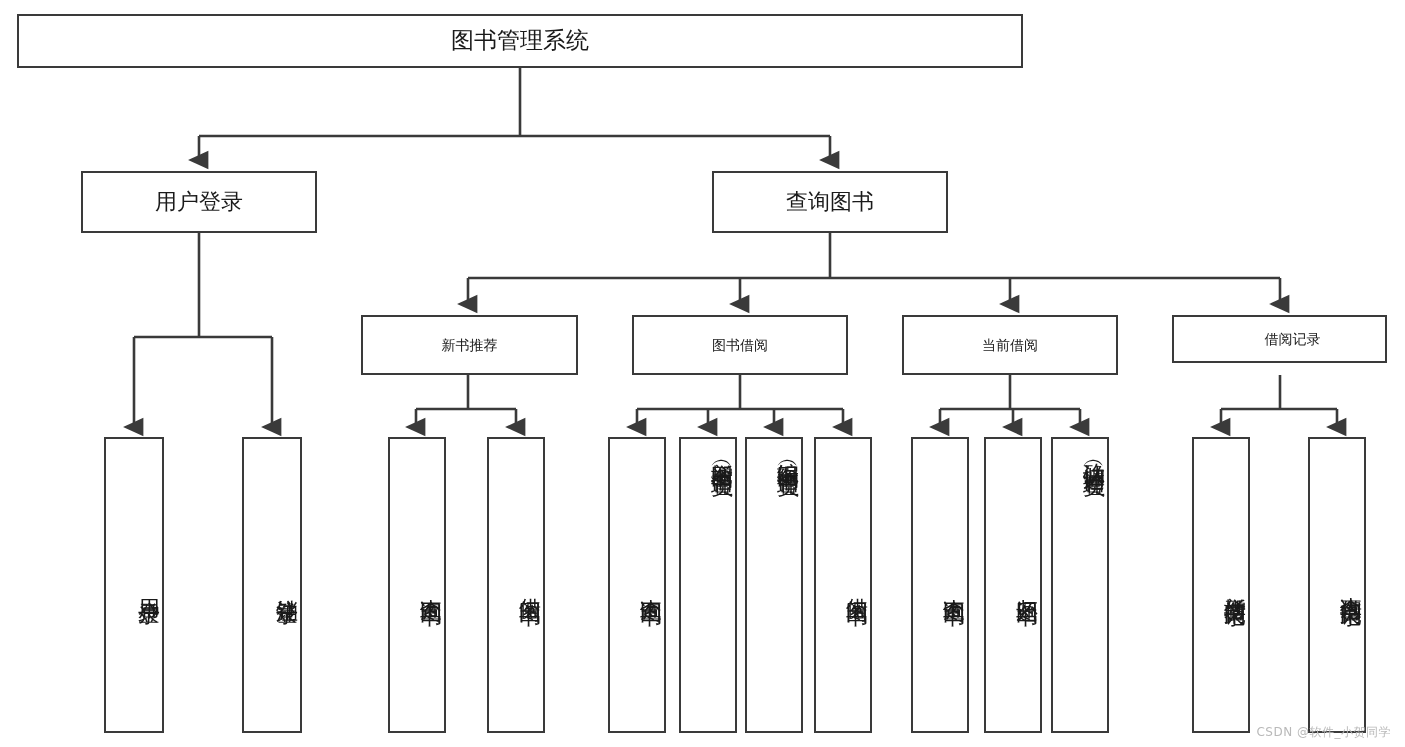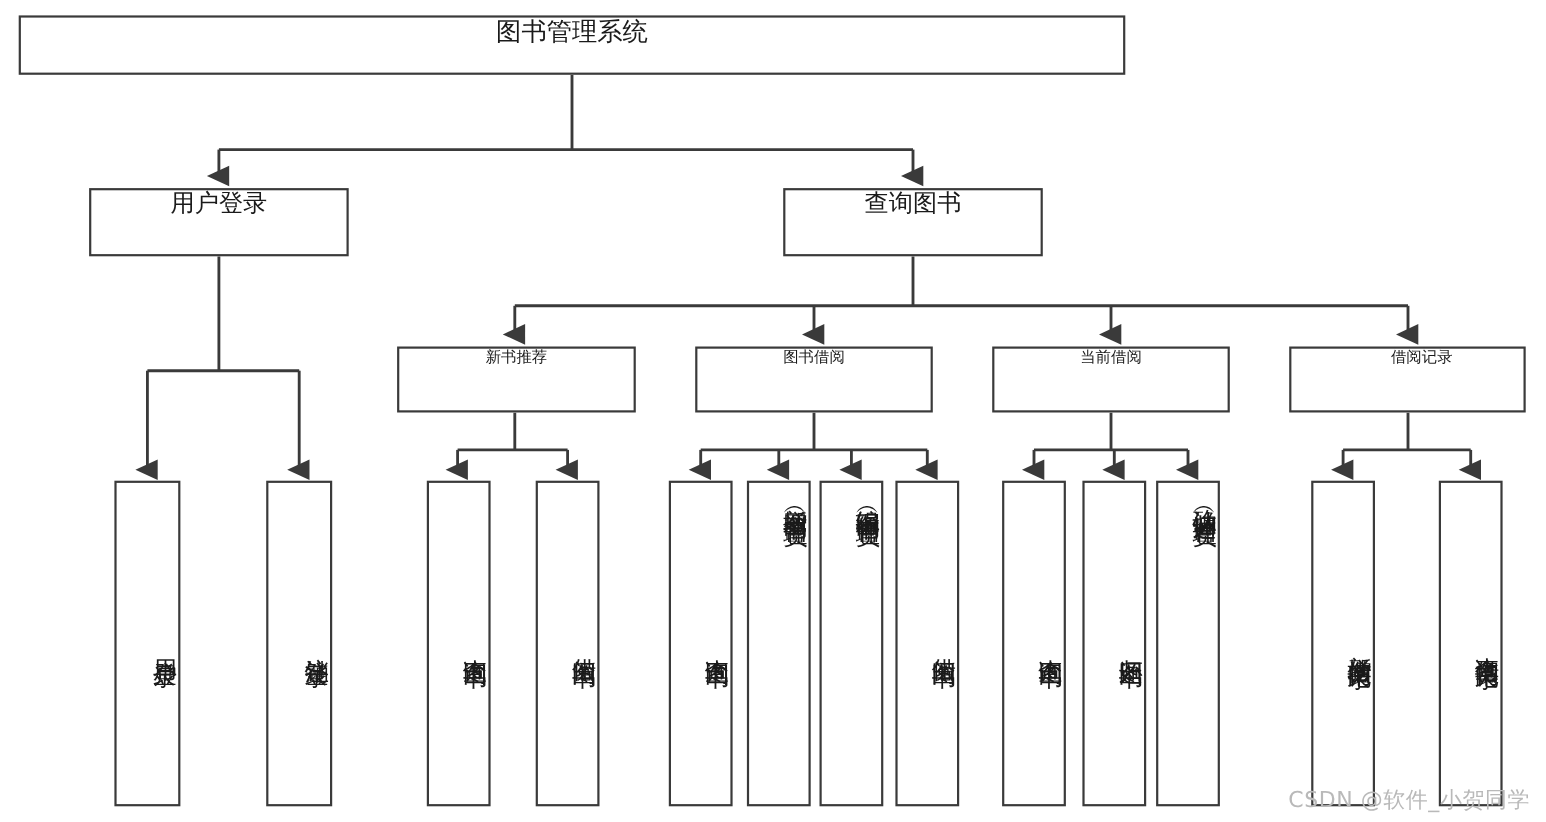--- a/index.html
+++ b/index.html
@@ -26,21 +26,21 @@
     width: 1405px;
     height: 747px;
     pointer-events: none;
   }
   .node {
     position: absolute;
     box-sizing: border-box;
     border: 2.5px solid #3a3a3a;
     background: #ffffff;
     display: flex;
-    align-items: flex-start;
+    align-items: center;
     justify-content: center;
     text-align: center;
     color: #1a1a1a;
     line-height: 1.18;
     z-index: 2;
   }
   .node.root {
     font-size: 23px;
   }
   .node.lvl2 {
@@ -61,21 +61,21 @@
   .node.leaf .vlabel {
     writing-mode: vertical-rl;
     text-orientation: upright;
     display: block;
     white-space: normal;
   }
   .watermark {
     position: absolute;
     right: 14px;
     bottom: 6px;
-    font-size: 20px;
+    font-size: 12px;
     color: #b9b9b9;
     letter-spacing: 0.5px;
     z-index: 3;
     white-space: nowrap;
   }
 </style>
 </head>
 <body>
 
 <div id="canvas">
@@ -143,21 +143,21 @@
 
   <div class="node lvl3" style="left:361px; top:315px; width:217px; height:60px;">
     <span>新书推荐</span>
   </div>
   <div class="node lvl3" style="left:632px; top:315px; width:216px; height:60px;">
     <span>图书借阅</span>
   </div>
   <div class="node lvl3" style="left:902px; top:315px; width:216px; height:60px;">
     <span>当前借阅</span>
   </div>
-  <div class="node lvl3" style="left:1172px; top:315px; width:215px; height:60px;padding-left:26px;">
+  <div class="node lvl3" style="left:1172px; top:315px; width:215px; height:48px;padding-left:26px;">
     <span>借阅记录</span>
   </div>
 
   <div class="node leaf" style="left:104px; top:437px; width:60px; height:296px; justify-content:center;">
     <span class="vlabel">用户登录</span>
   </div>
   <div class="node leaf" style="left:242px; top:437px; width:60px; height:296px; justify-content:center;">
     <span class="vlabel">注销登录</span>
   </div>
 

